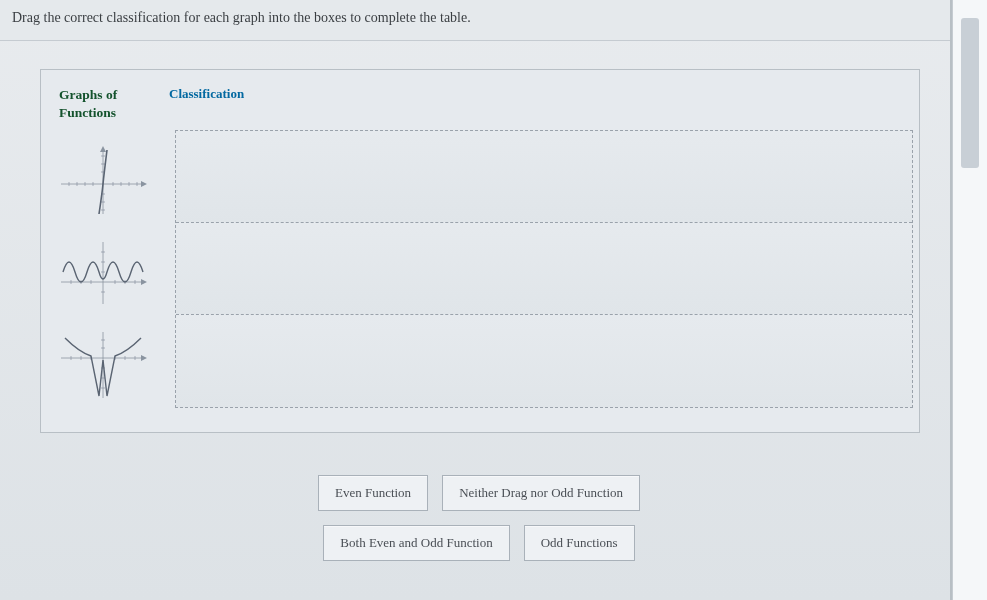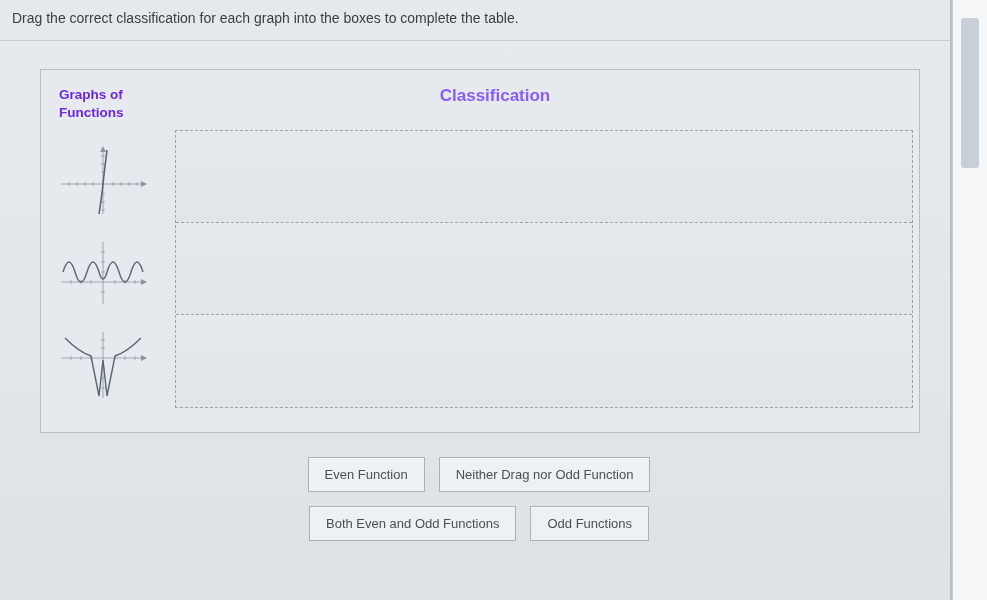--- a/index.html
+++ b/index.html
@@ -14,20 +14,21 @@
       height: 600px;
       overflow: hidden;
       position: relative;
     }
     .page-container {
       width: 952px;
       height: 600px;
       background: linear-gradient(180deg, #e8ebee 0%, #dde2e6 100%);
       border-right: 2px solid #b8bfc5;
       position: relative;
+      font-family: Liberation Serif, serif;
     }
     .scrollbar-track {
       position: absolute;
       right: 0;
       top: 0;
       width: 35px;
       height: 600px;
       background: #f5f7f9;
       border-left: 1px solid #c5cbd1;
     }
@@ -60,29 +61,28 @@
     }
     .header-row {
       display: flex;
       align-items: flex-start;
       padding: 0 18px 8px 18px;
     }
     .left-header {
       width: 110px;
       font-size: 13.5px;
       font-weight: 700;
-      color: #6d28d9;
+      color: #14532d;
       line-height: 1.35;
     }
     .right-header {
       flex: 1;
-      text-align: center;
-      font-size: 17px;
+      font-size: 13px;
       font-weight: 700;
-      color: #8b5cf6;
+      color: #0369a1;
       padding-right: 80px;
     }
     .body-rows {
       display: flex;
       padding: 0 6px 0 14px;
     }
     .graphs-col {
       width: 120px;
       display: flex;
       flex-direction: column;
@@ -111,21 +111,21 @@
       min-height: 92px;
       background: linear-gradient(180deg, #e6eaee 0%, #e0e5e9 100%);
     }
     .dropzone:last-child {
       border-bottom: none;
     }
     .draggables-row {
       display: flex;
       justify-content: center;
       gap: 14px;
-      margin-top: 24px;
+      margin-top: 42px;
       flex-wrap: wrap;
       width: 660px;
       margin-left: auto;
       margin-right: auto;
     }
     .draggables-row2 {
       display: flex;
       justify-content: center;
       gap: 14px;
       margin-top: 14px;
@@ -253,21 +253,21 @@
 
       </div>
 
     </div>
 
     <div class="draggables-row">
       <div class="chip">Even Function</div>
       <div class="chip">Neither Drag nor Odd Function</div>
     </div>
     <div class="draggables-row2">
-      <div class="chip">Both Even and Odd Functions</div>
+      <div class="chip">Both Even and Odd Function</div>
       <div class="chip">Odd Functions</div>
     </div>
 
   </div>
 
 </div>
 
 <div class="scrollbar-track">
   <div class="scrollbar-thumb"></div>
 </div>

